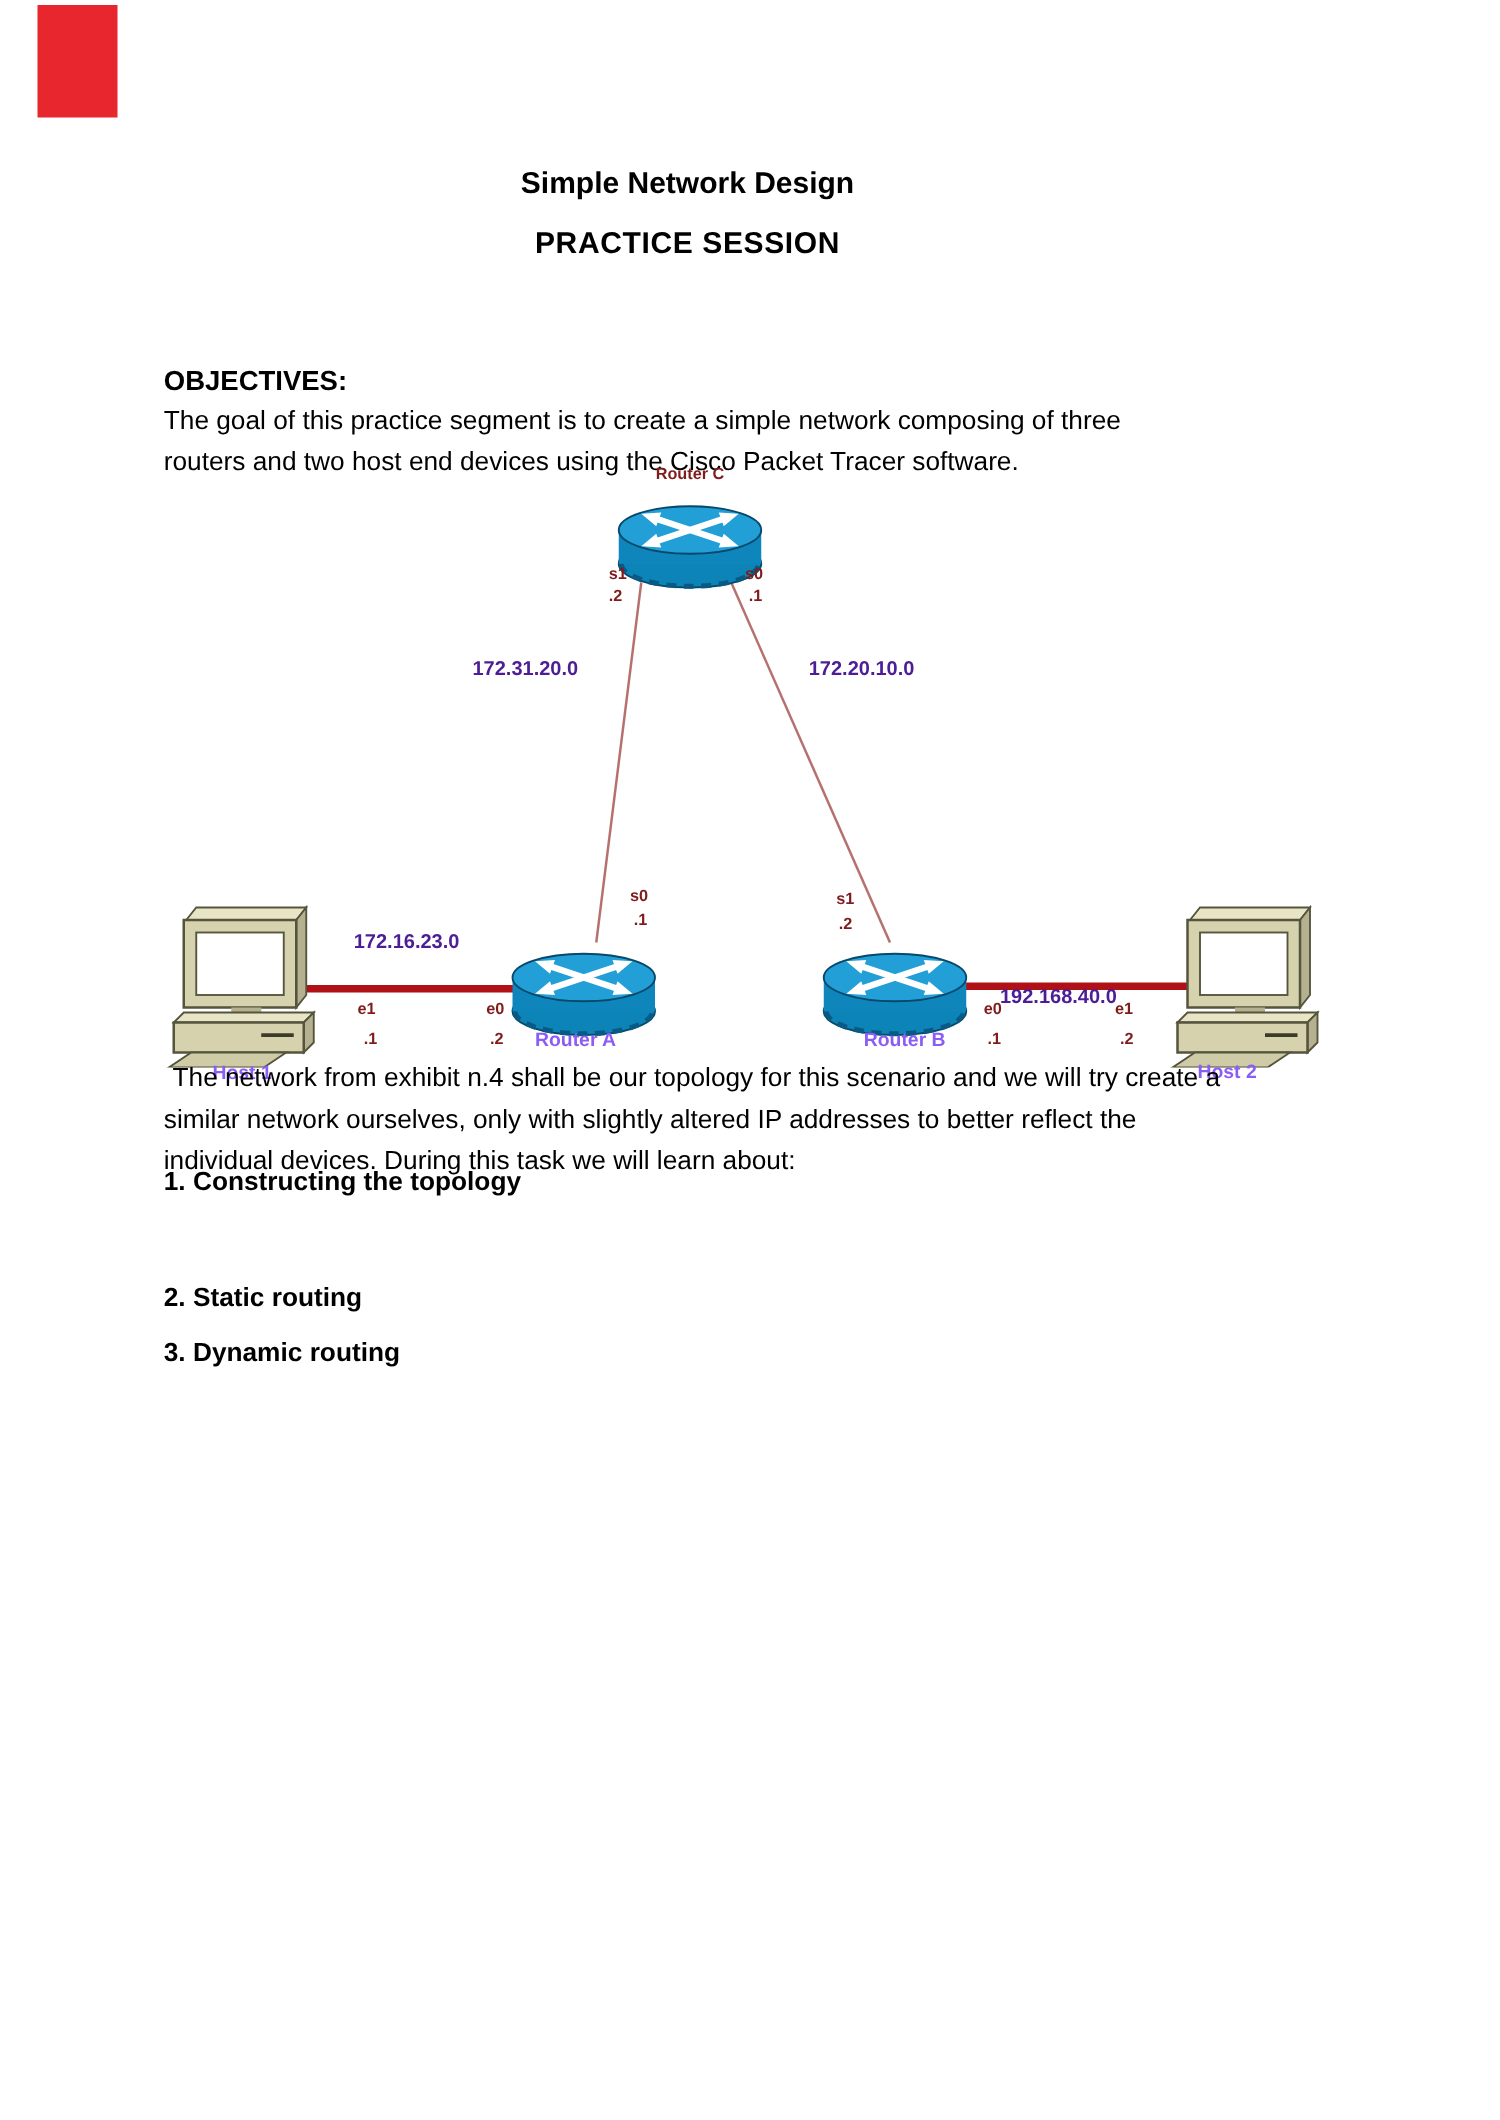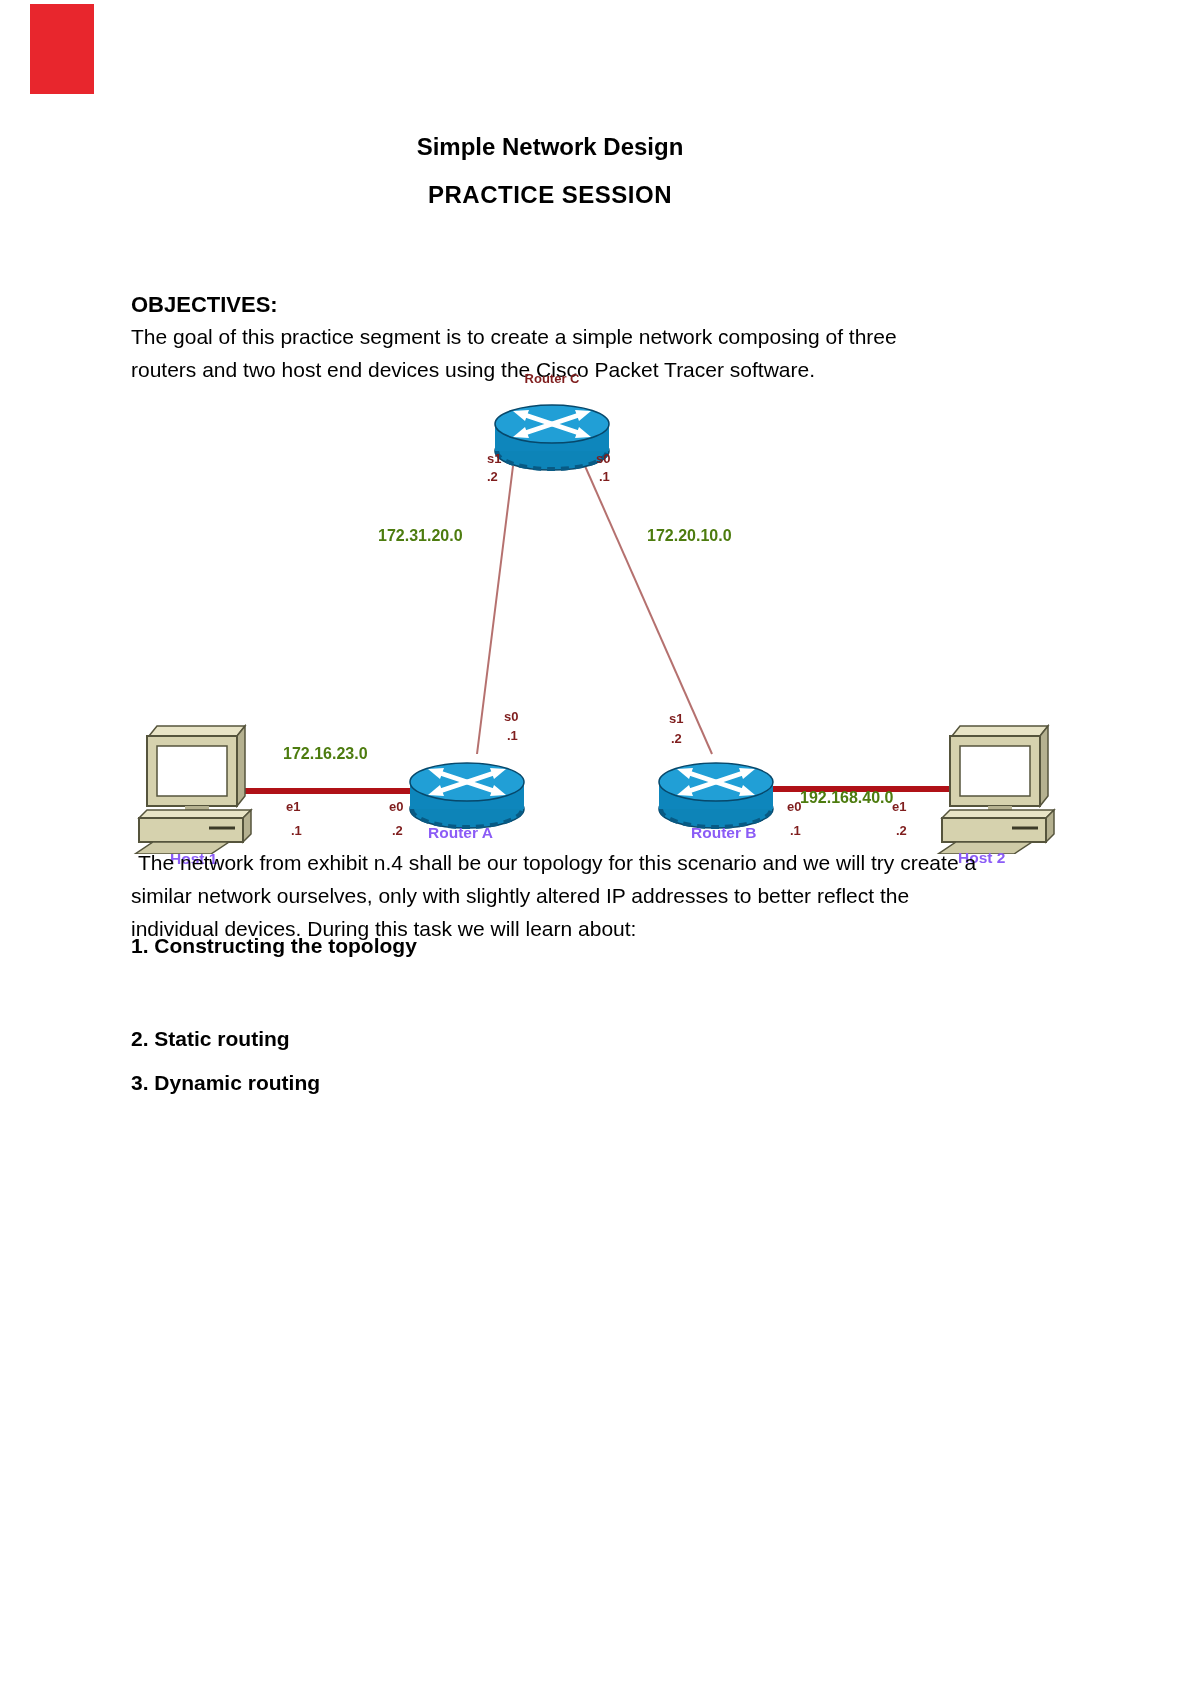--- a/index.html
+++ b/index.html
@@ -14,21 +14,21 @@
   .t2{top:181px;letter-spacing:.5px;}
   .heading{left:131px;top:292px;font-weight:bold;font-size:22px;}
   .para{left:131px;font-size:21px;line-height:33px;}
   .p1{top:320px;width:836px;}
   .p2{top:846px;width:848px;text-indent:7px;}
   .list-item{left:131px;font-weight:bold;font-size:21px;white-space:nowrap;}
   .li1{top:934px;}
   .li2{top:1027px;}
   .li3{top:1071px;}
   .dlabel{font-weight:bold;font-size:13px;color:#7f1d1d;white-space:nowrap;}
-  .netlabel{font-weight:bold;font-size:16px;color:#4d7c0f;white-space:nowrap;}
+  .netlabel{font-weight:bold;font-size:16px;color:#4c1d95;white-space:nowrap;}
   .devname{font-weight:bold;font-size:15.5px;color:#8b5cf6;white-space:nowrap;}
   .lines-svg{left:0;top:0;pointer-events:none;}
   svg{display:block;}
 </style>
 </head>
 <body>
 
 <div class="page">
 
   <div class="abs red-marker"></div>

